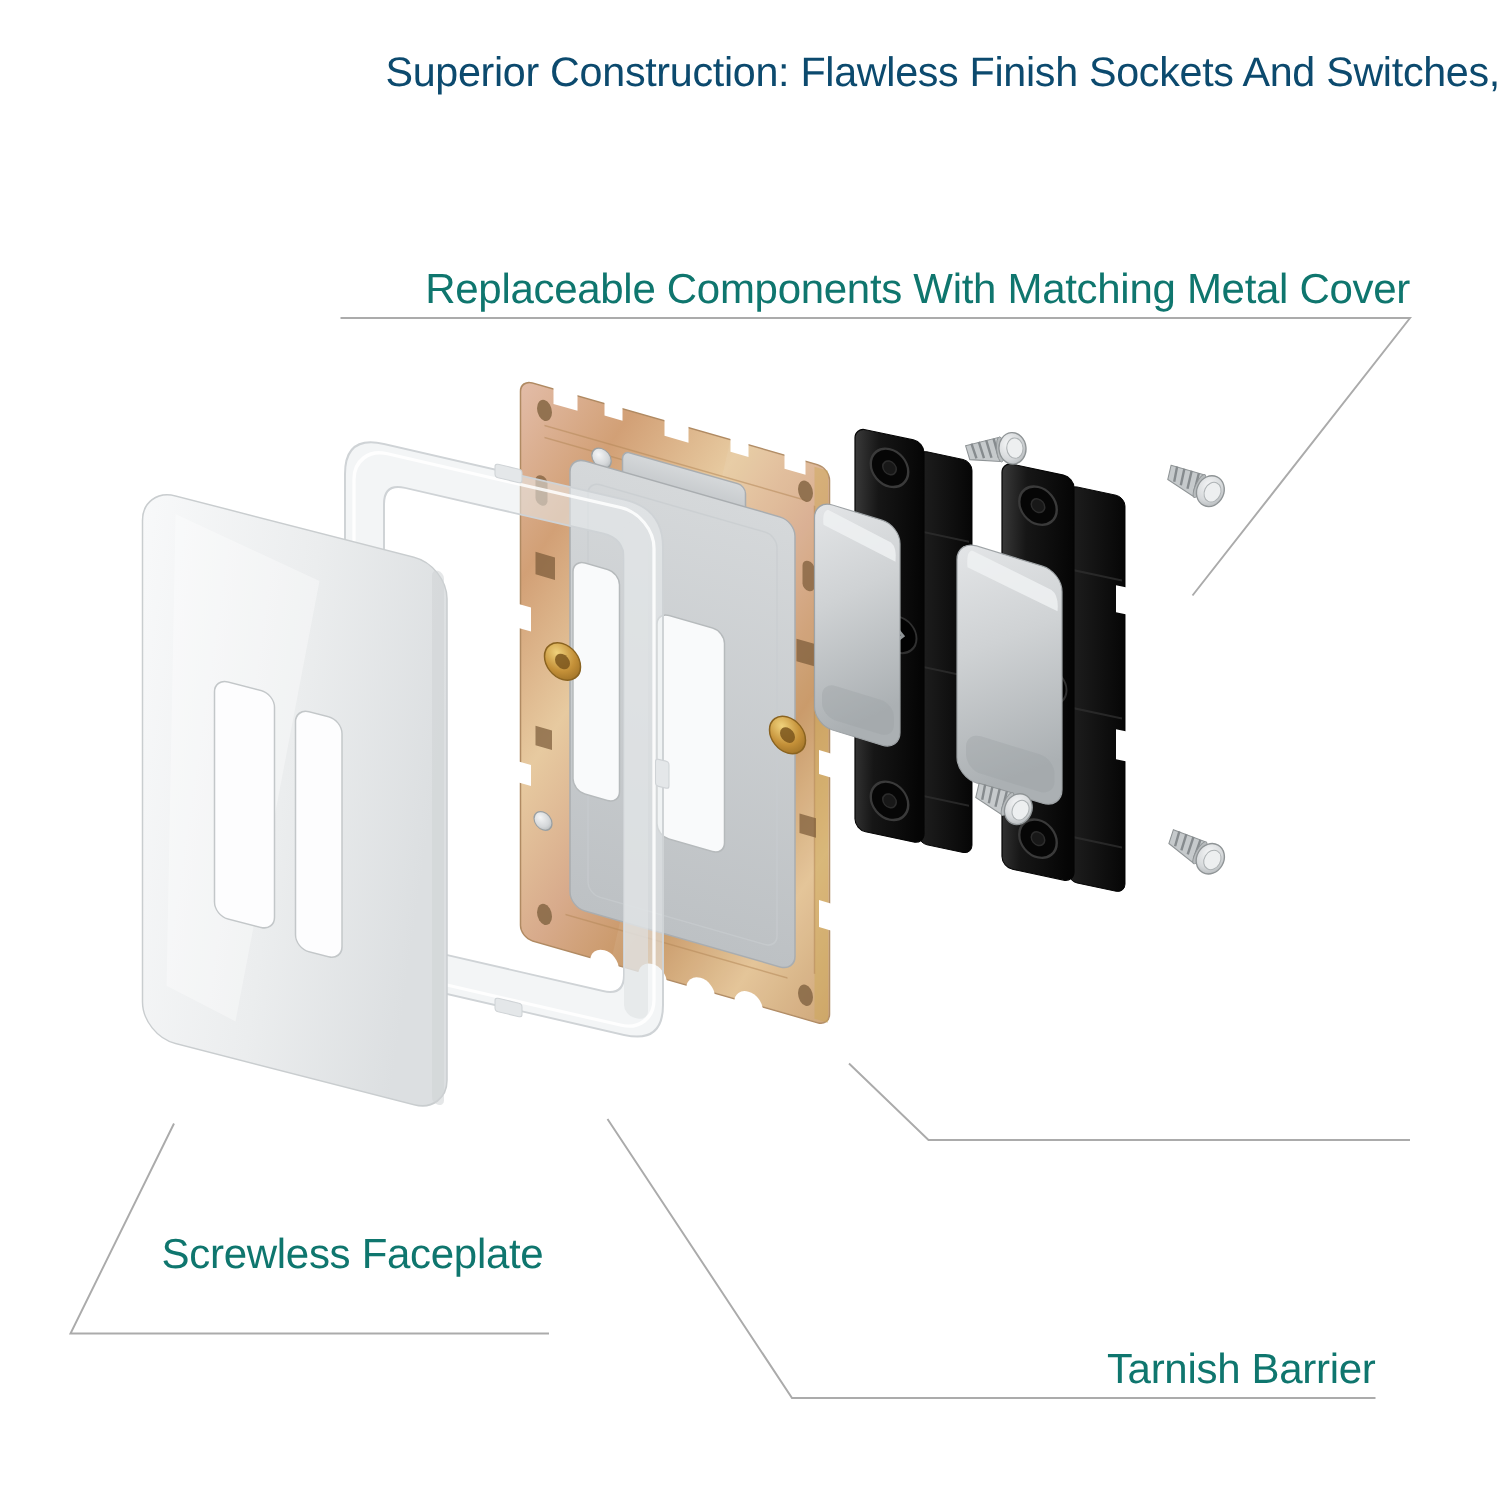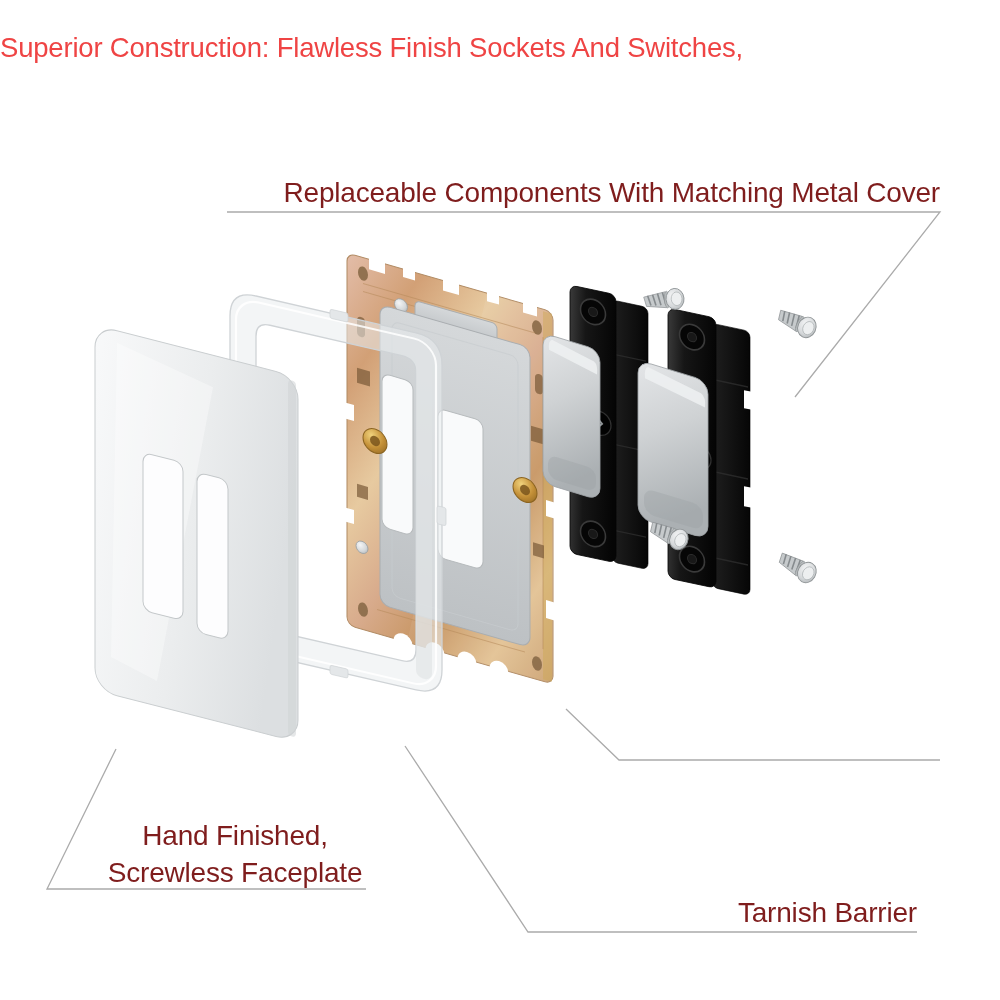--- a/index.html
+++ b/index.html
@@ -1,25 +1,25 @@
 <!DOCTYPE html>
 <html><head>
 <meta charset="utf-8">
 <style>
   html,body{margin:0;padding:0;background:#ffffff;}
   .stage{
     position:relative;width:1000px;height:1000px;background:#ffffff;overflow:hidden;
     font-family:"Liberation Sans", sans-serif;color:#8d8d8d;
   }
   .heading{
-    position:absolute;top:28px;left:0;right:0;text-align:left;
-    font-size:27.5px;line-height:40px;letter-spacing:-0.2px;color:#ef4444;
+    position:absolute;top:28px;left:0;right:0;text-align:right;
+    font-size:27.5px;line-height:40px;letter-spacing:-0.2px;color:#0c4a6e;
   }
   .scene{position:absolute;left:0;top:0;width:1000px;height:1000px;}
-  .callout{position:absolute;font-size:28px;letter-spacing:-0.2px;color:#7f1d1d;white-space:nowrap;}
+  .callout{position:absolute;font-size:28px;letter-spacing:-0.2px;color:#0f766e;white-space:nowrap;}
   .co-replaceable{top:176px;right:60px;text-align:right;line-height:34px;}
   .co-backplates{top:672px;right:60px;text-align:right;line-height:36px;}
   .co-faceplate{top:817px;left:55px;width:360px;text-align:center;line-height:37px;}
   .co-tarnish{top:896px;right:83px;text-align:right;line-height:34px;}
 </style>
 </head>
 <body>
 
 <div class="stage">
 
@@ -228,21 +228,20 @@
       <polyline points="405,746 528,932 917,932"></polyline>
     </g>
   </svg>
 
   <div class="callout co-replaceable">
     <span>Replaceable Components With Matching Metal Cover</span>
   </div>
 
 
   <div class="callout co-faceplate">
-    <div>Hand Finished,</div>
     <div>Screwless Faceplate</div>
   </div>
 
   <div class="callout co-tarnish">
     <span>Tarnish Barrier</span>
   </div>
 
 </div>
 
 </body></html>

